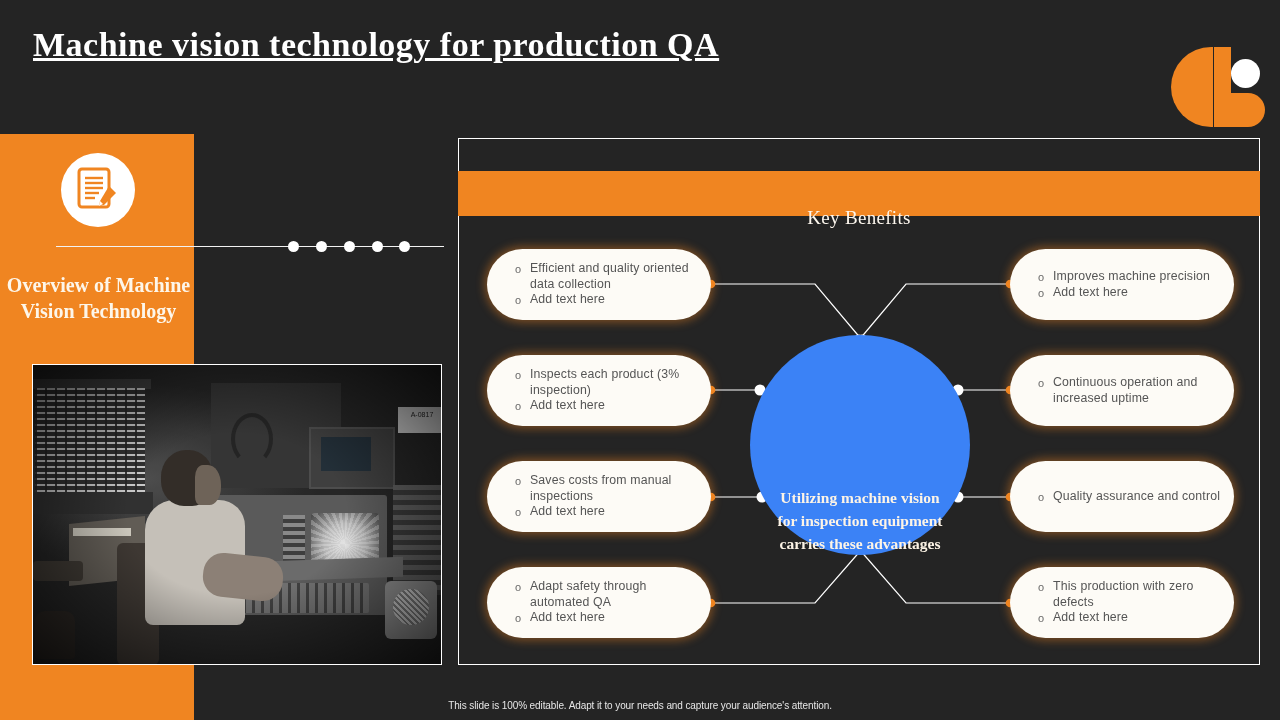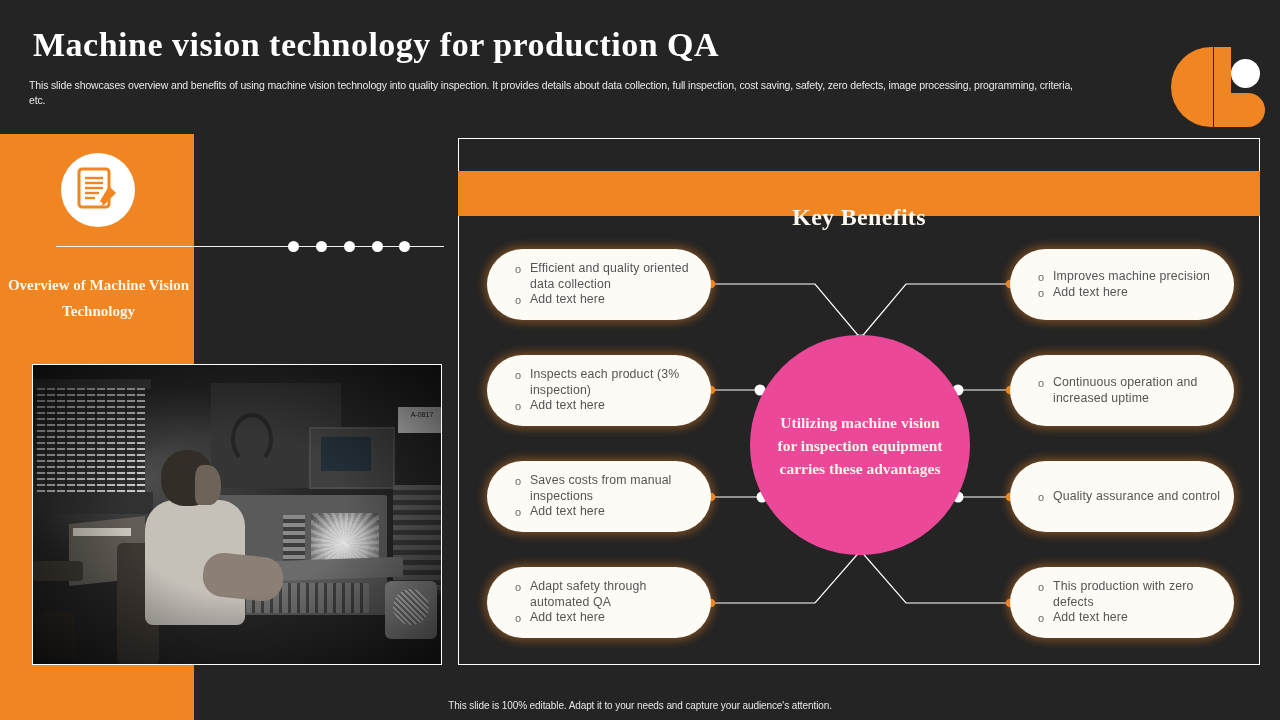--- a/index.html
+++ b/index.html
@@ -11,21 +11,21 @@
     overflow: hidden;
   }
   .slide { position: relative; width: 1280px; height: 720px; background: #242424; }
 
   
   .header { position: absolute; left: 0; top: 0; width: 1280px; height: 134px; }
   .slide-title {
     position: absolute; left: 33px; top: 26px;
     font-family: "Liberation Serif", serif;
     font-size: 34px; font-weight: 700; color: #ffffff;
-    letter-spacing: 0.5px; white-space: nowrap;
+    letter-spacing: 0.5px; white-space: nowrap; text-decoration: underline;
   }
   .slide-subtitle {
     position: absolute; left: 29px; top: 78px; width: 1060px;
     font-size: 10.5px; line-height: 15px; color: #e8e8e8;
     letter-spacing: -0.15px;
   }
 
   
   .logo { position: absolute; left: 1171px; top: 47px; width: 92px; height: 80px; }
   .logo .half {
@@ -63,21 +63,21 @@
   }
   .timeline-dots { position: absolute; left: 288px; top: 241px; width: 122px; height: 11px; }
   .timeline-dots i {
     position: absolute; top: 0; width: 11px; height: 11px;
     background: #ffffff; border-radius: 50%; display: block;
   }
 
   .overview-title {
     position: absolute; left: 6px; top: 272px; width: 185px;
     font-family: "Liberation Serif", serif;
-    font-size: 15px; font-weight: 700; color: #fdf6ea;
+    font-size: 20px; font-weight: 700; color: #fdf6ea;
     text-align: center; line-height: 26px;
   }
   .overview-body {
     position: absolute; left: 205px; top: 277px; width: 232px;
     font-size: 12.5px; line-height: 17px; color: #f0f0f0; letter-spacing: 0.1px;
   }
 
   
   .photo-frame {
     position: absolute; left: 32px; top: 364px; width: 410px; height: 301px;
@@ -141,28 +141,28 @@
     position: absolute; left: 458px; top: 138px; width: 802px; height: 527px;
     border: 1px solid #ffffff; background: #242424;
   }
   .kb-header {
     position: absolute; left: 458px; top: 171px; width: 802px; height: 45px;
     background: #F08521;
     display: flex; align-items: center; justify-content: center;
   }
   .kb-header-text {
     font-family: "Liberation Serif", serif;
-    font-size: 24px; font-weight: 700; color: #fdf7ee; letter-spacing: .3px; margin-top: 48px;
+    font-size: 19px; font-weight: 400; color: #fdf7ee; letter-spacing: .3px; margin-top: 48px;
   }
 
   
   .center-circle {
     position: absolute; left: 750px; top: 335px; width: 220px; height: 220px;
-    background: #ec4899; border-radius: 50%;
-    display: flex; align-items: center; justify-content: center;
+    background: #3b82f6; border-radius: 50%;
+    display: flex; align-items: flex-end; justify-content: center;
   }
   .center-text {
     font-family: "Liberation Serif", serif;
     font-size: 15.5px; font-weight: 700; color: #fdf4e6;
     text-align: center; line-height: 23px; width: 180px;
   }
 
   
   .connectors { position: absolute; left: 0; top: 0; width: 1280px; height: 720px; pointer-events: none; }
 
@@ -196,21 +196,20 @@
     text-align: center; font-size: 10px; color: #e6e6e6; letter-spacing: -0.1px;
   }
 </style>
 </head>
 <body>
 
 <div class="slide">
 
   <div class="header">
     <div class="slide-title">Machine vision technology for production QA</div>
-    <div class="slide-subtitle">This slide showcases overview and benefits of using machine vision technology into quality inspection. It provides details about data collection, full inspection, cost saving, safety, zero defects, image processing, programming, criteria, etc.</div>
     <div class="logo">
       <span class="half"></span>
       <span class="bar"></span>
       <span class="dot"></span>
       <span class="quarter"></span>
     </div>
   </div>
 
   <div class="left-orange-band"></div>
 

